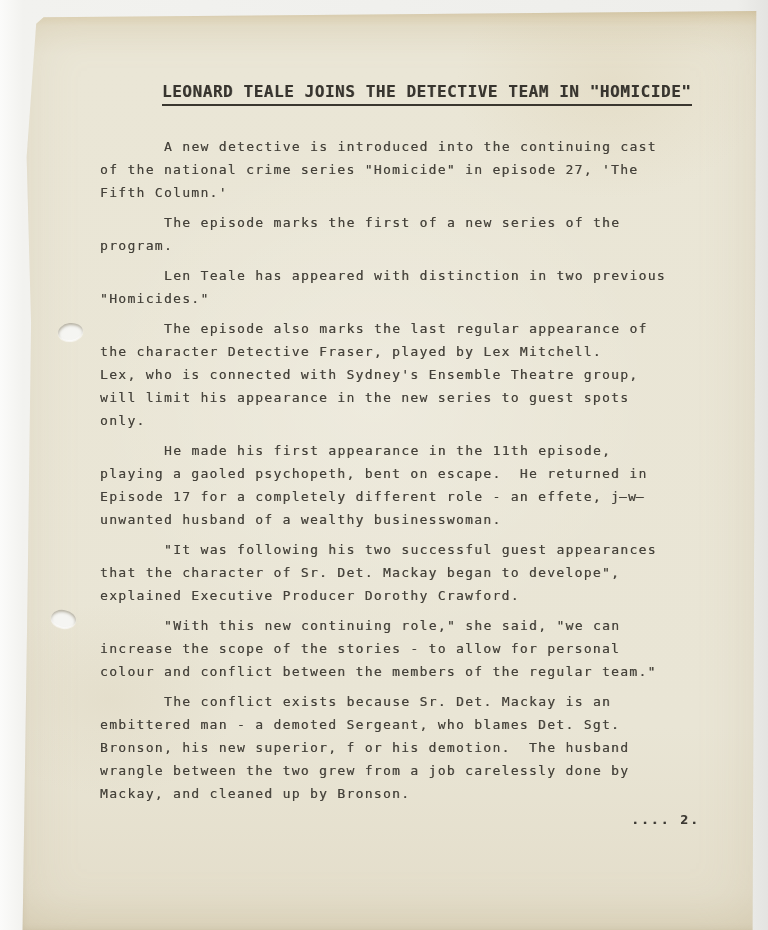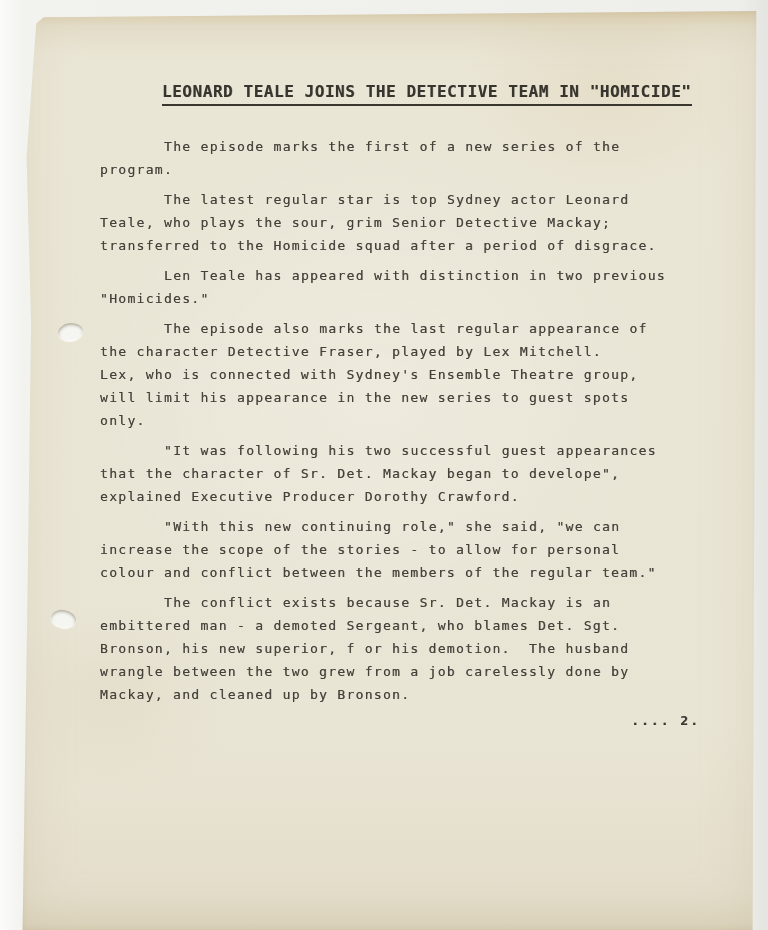--- a/index.html
+++ b/index.html
@@ -113,32 +113,36 @@
     <div class="hole top"></div>
     <div class="hole bottom"></div>
 
     <div class="content">
 
       <div class="title-row">
         <span class="doc-title">LEONARD TEALE JOINS THE DETECTIVE TEAM IN "HOMICIDE"</span>
       </div>
 
       <div class="body-text">
+        <p class="para">A new detective is introduced into the continuing cast
+of the national crime series "Homicide" in episode 27, 'The
+Fifth Column.'</p>
         <p class="para">The episode marks the first of a new series of the
 program.</p>
-        <p class="para">The latest regular star is top Sydney actor Leonard
-Teale, who plays the sour, grim Senior Detective Mackay;
-transferred to the Homicide squad after a period of disgrace.</p>
         <p class="para">Len Teale has appeared with distinction in two previous
 "Homicides."</p>
         <p class="para">The episode also marks the last regular appearance of
 the character Detective Fraser, played by Lex Mitchell.
 Lex, who is connected with Sydney's Ensemble Theatre group,
 will limit his appearance in the new series to guest spots
 only.</p>
+        <p class="para">He made his first appearance in the 11th episode,
+playing a gaoled psychopeth, bent on escape.  He returned in
+Episode 17 for a completely different role - an effete, j̶w̶
+unwanted husband of a wealthy businesswoman.</p>
         <p class="para">"It was following his two successful guest appearances
 that the character of Sr. Det. Mackay began to develope",
 explained Executive Producer Dorothy Crawford.</p>
         <p class="para">"With this new continuing role," she said, "we can
 increase the scope of the stories - to allow for personal
 colour and conflict between the members of the regular team."</p>
         <p class="para">The conflict exists because Sr. Det. Mackay is an
 embittered man - a demoted Sergeant, who blames Det. Sgt.
 Bronson, his new superior, f or his demotion.  The husband
 wrangle between the two grew from a job carelessly done by

